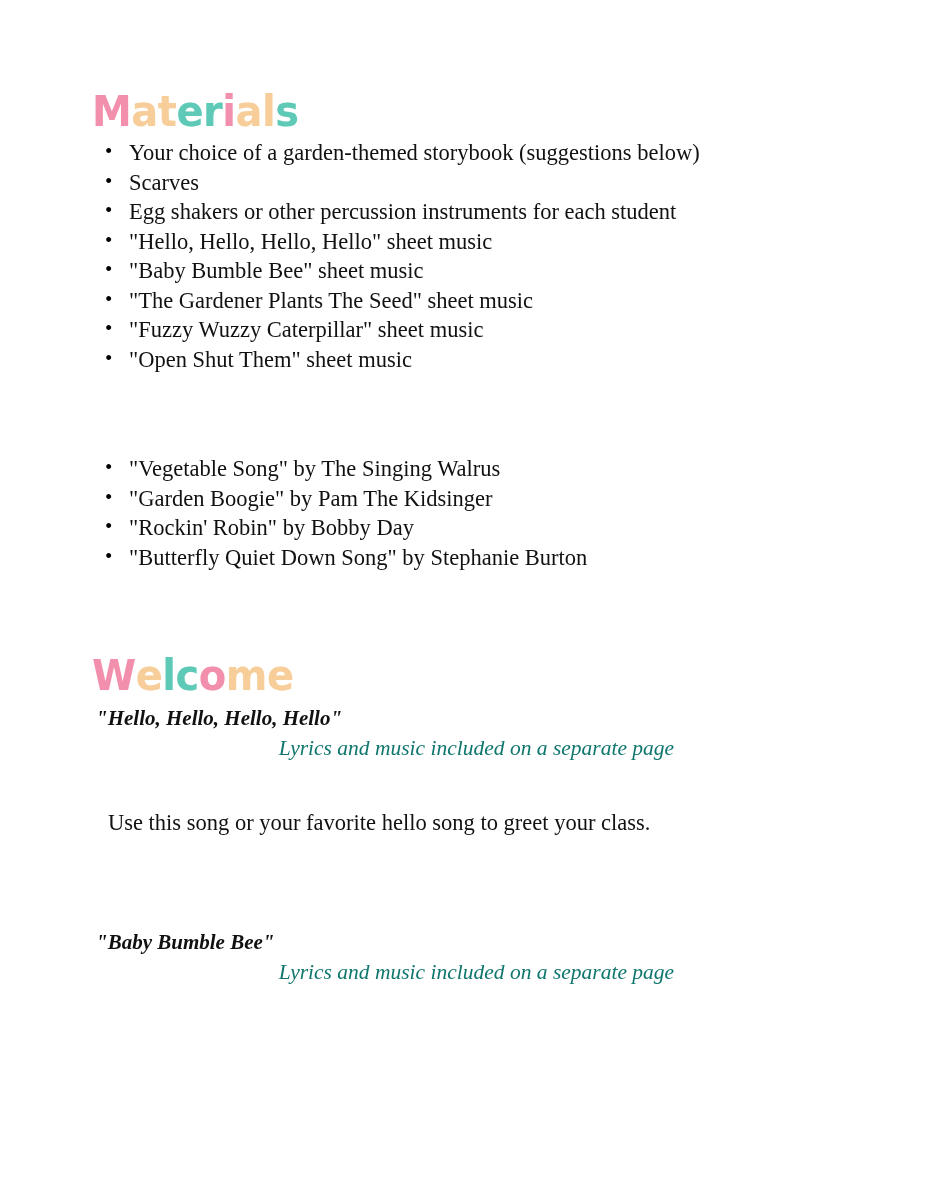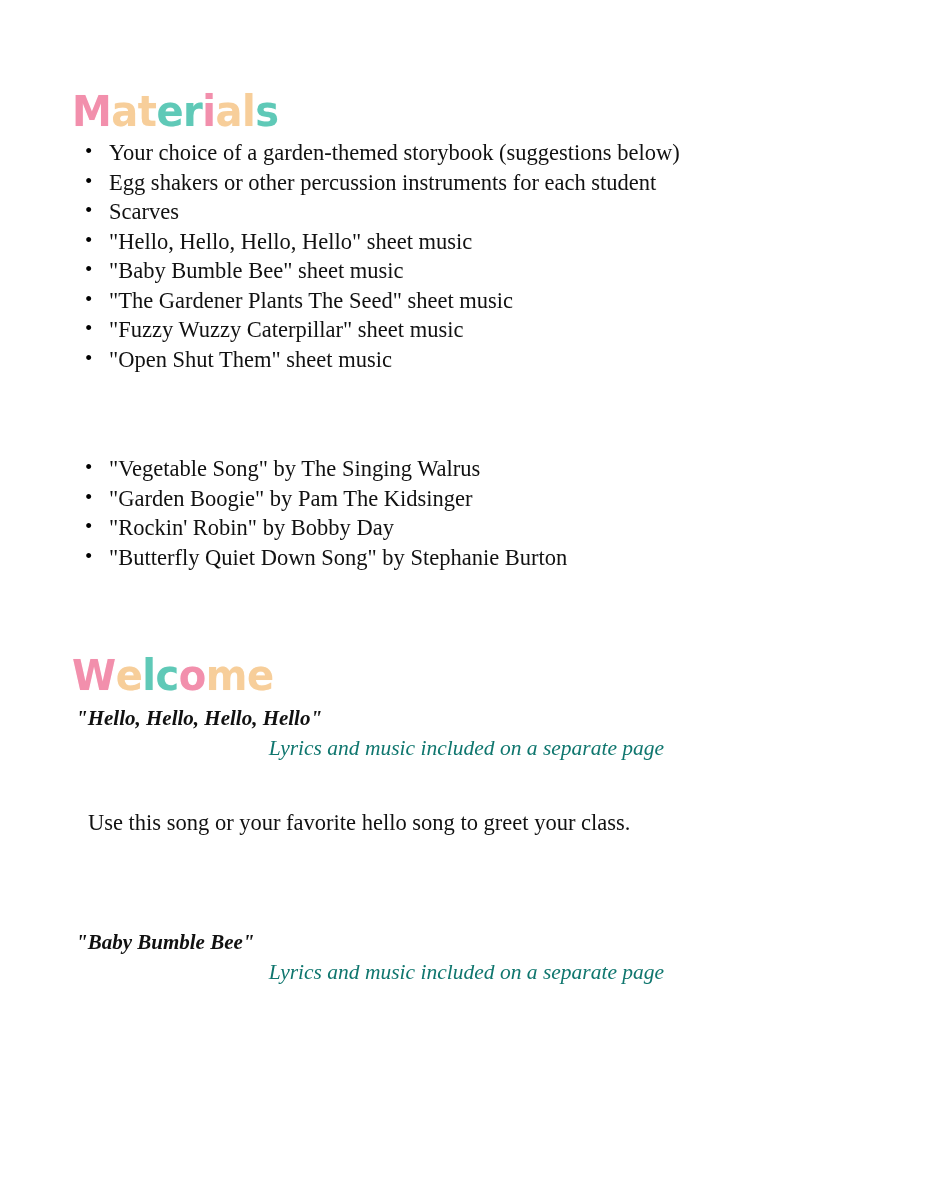--- a/index.html
+++ b/index.html
@@ -15,21 +15,21 @@
     font-family: "Liberation Serif", "DejaVu Serif", serif;
     color: #111111;
     overflow: hidden;
   }
 
   .page {
     position: relative;
     width: 927px;
     height: 1050px;
     box-sizing: border-box;
-    padding: 92px 70px 0 72px;
+    padding: 92px 70px 0 92px;
   }
 
   
   .section-heading {
     font-family: "DejaVu Sans", "Liberation Sans", sans-serif;
     font-weight: bold;
     font-size: 40px;
     line-height: 1.0;
     letter-spacing: -0.5px;
     margin: 0 0 6px 0;
@@ -116,22 +116,22 @@
 </style>
 </head>
 <body>
 
 <div class="page">
 
   <section class="section">
     <h2 class="section-heading"><span class="ch c-pink">M</span><span class="ch c-peach">a</span><span class="ch c-peach">t</span><span class="ch c-teal">e</span><span class="ch c-teal">r</span><span class="ch c-pink">i</span><span class="ch c-peach">a</span><span class="ch c-peach">l</span><span class="ch c-teal">s</span></h2>
     <ul class="bullets">
         <li>Your choice of a garden-themed storybook (suggestions below)</li>
+        <li>Scarves</li>
         <li>Egg shakers or other percussion instruments for each student</li>
-        <li>Scarves</li>
         <li>"Hello, Hello, Hello, Hello" sheet music</li>
         <li>"Baby Bumble Bee" sheet music</li>
         <li>"The Gardener Plants The Seed" sheet music</li>
         <li>"Fuzzy Wuzzy Caterpillar" sheet music</li>
         <li>"Open Shut Them" sheet music</li>
       </ul>
   </section>
 
   <div class="gap-after-materials"></div>
 

